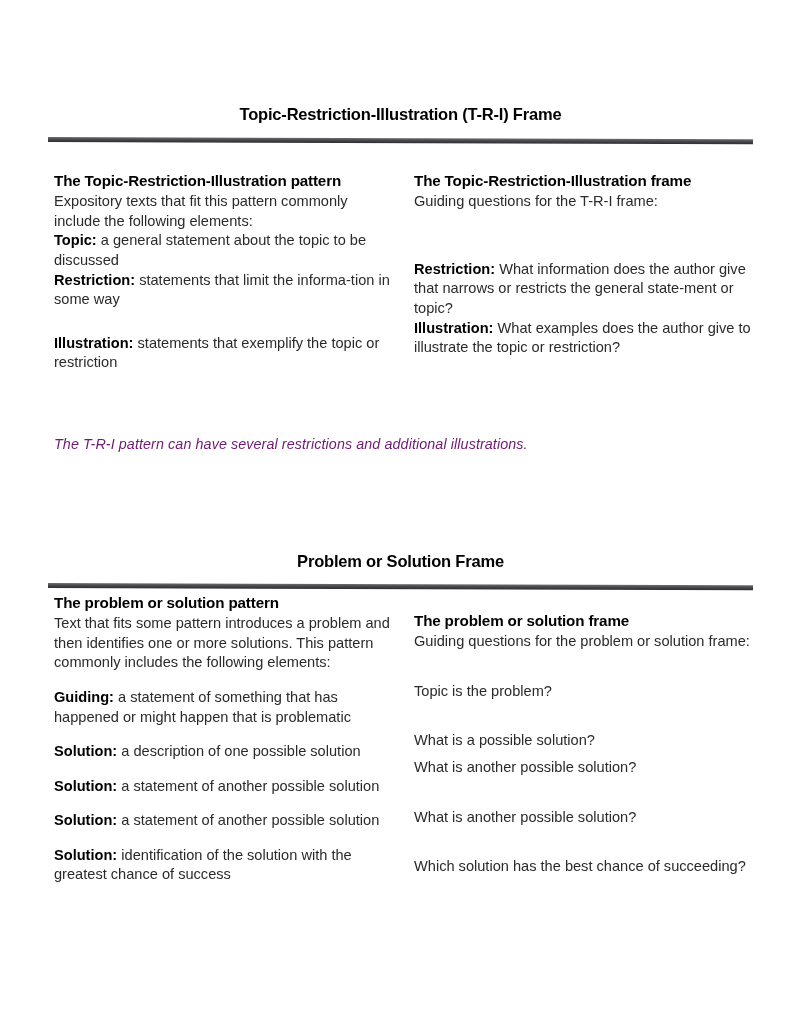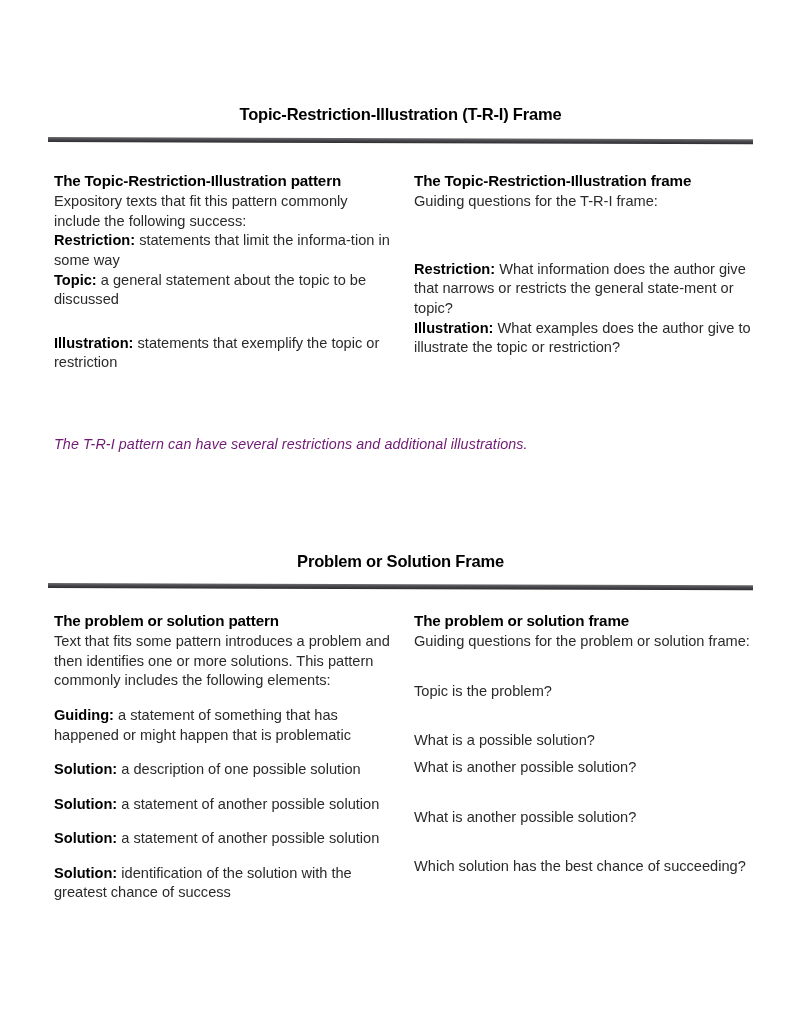--- a/index.html
+++ b/index.html
@@ -90,41 +90,41 @@
 
   
   #t1-title { top: 84px; }
   #t1-rule  { top: 116px; }
   #t1-left  { top: 150px; }
   #t1-right { top: 150px; }
   #t1-note  { top: 415px; }
 
   #t2-title { top: 531px; }
   #t2-rule  { top: 562px; }
-  #t2-left  { top: 590px; }
+  #t2-left  { top: 572px; }
   #t2-right { top: 590px; }
 </style>
 </head>
 <body>
 
 <div class="page">
 
   <div class="section-title" id="t1-title">Topic-Restriction-Illustration (T-R-I) Frame</div>
   <div class="rule thin-tilt" id="t1-rule"></div>
 
   <div class="col col-left" id="t1-left">
     <div class="blk-title">The Topic-Restriction-Illustration pattern</div>
-    <div class="para">Expository texts that fit this pattern commonly include the following success:</div>
+    <div class="para">Expository texts that fit this pattern commonly include the following elements:</div>
+    <div class="para">
+      <span class="lbl">Topic:</span>
+      <span>a general statement about the topic to be discussed</span>
+    </div>
     <div class="para">
       <span class="lbl">Restriction:</span>
       <span>statements that limit the informa-tion in some way</span>
-    </div>
-    <div class="para">
-      <span class="lbl">Topic:</span>
-      <span>a general statement about the topic to be discussed</span>
     </div>
     <div class="gap-lg"></div>
     <div class="para">
       <span class="lbl">Illustration:</span>
       <span>statements that exemplify the topic or restriction</span>
     </div>
   </div>
 
   <div class="col col-right" id="t1-right">
     <div class="blk-title">The Topic-Restriction-Illustration frame</div>

